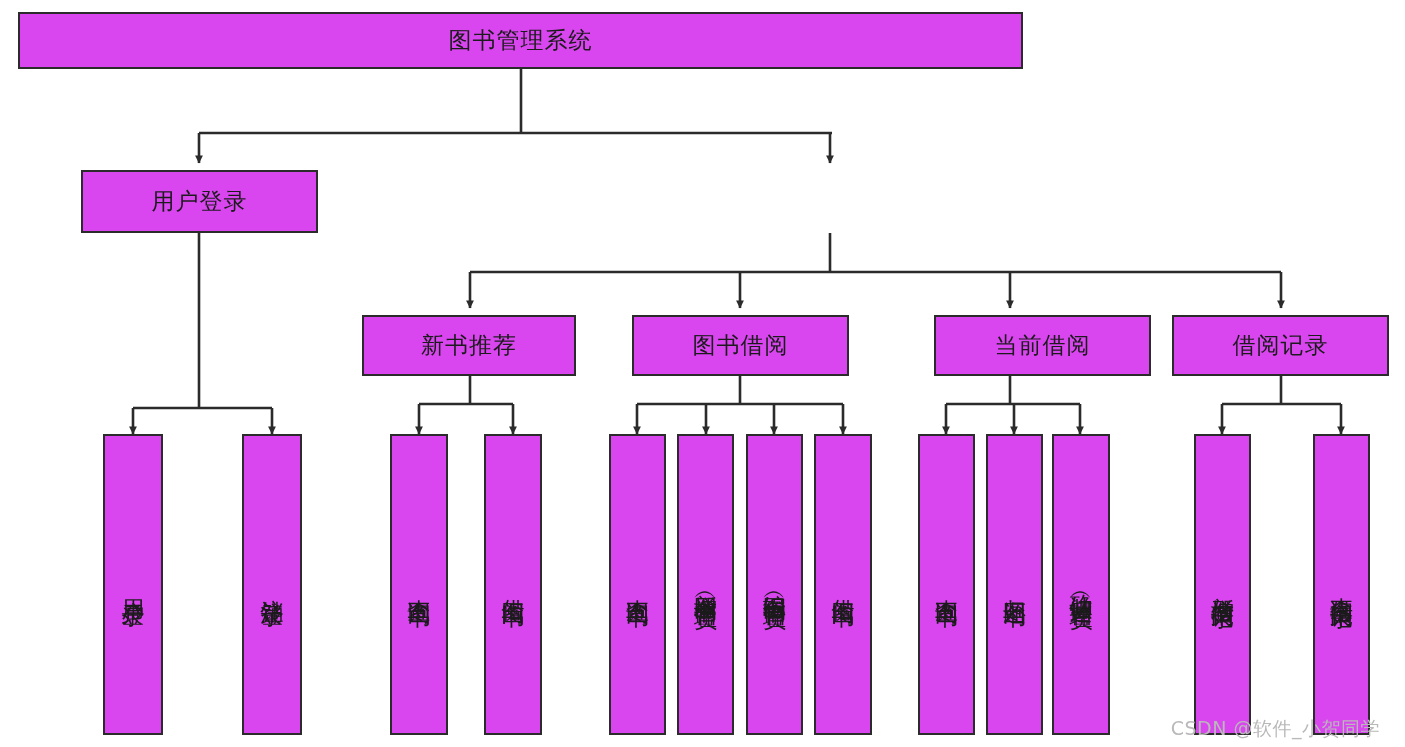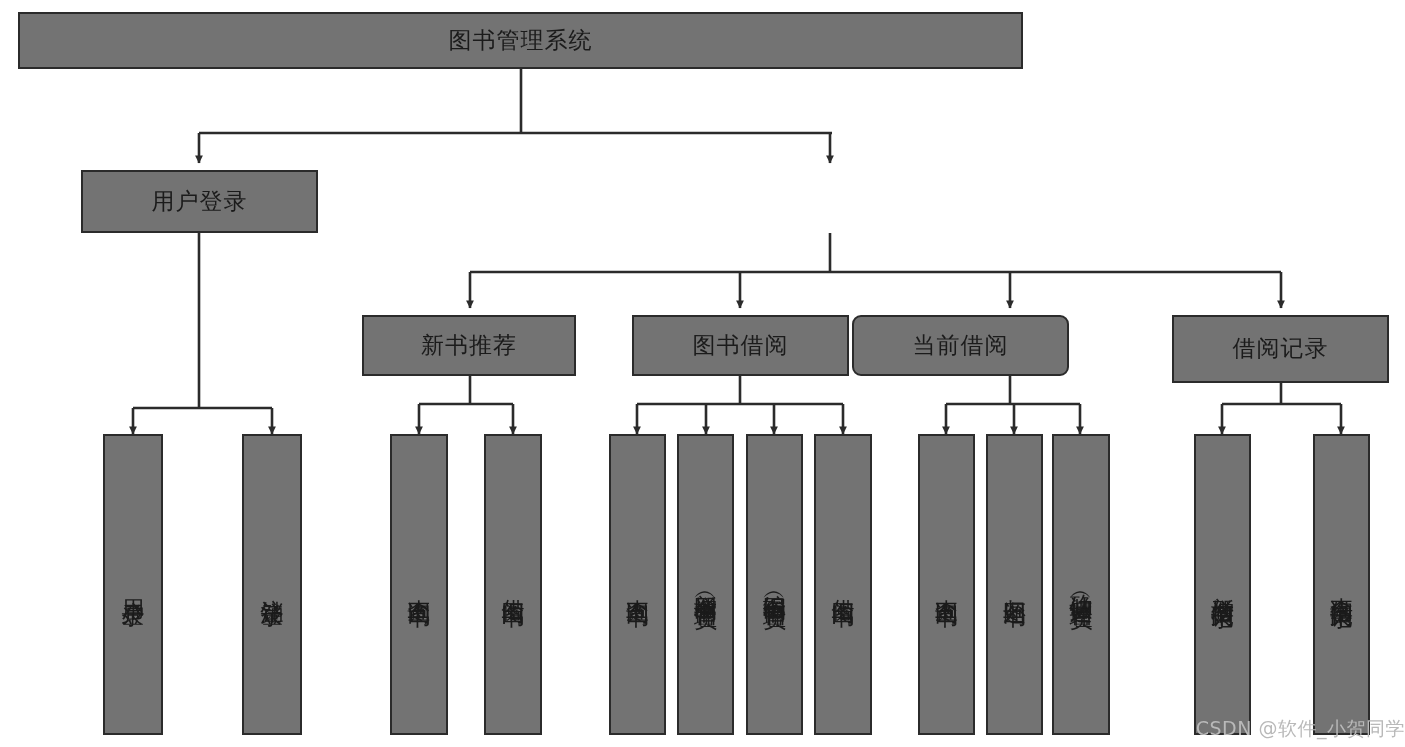--- a/index.html
+++ b/index.html
@@ -21,21 +21,21 @@
     position: absolute;
     left: 0;
     top: 0;
     width: 1405px;
     height: 747px;
   }
   .node {
     position: absolute;
     box-sizing: border-box;
     border: 2.5px solid #2b2b2b;
-    background: #737373;
+    background: #d946ef;
     color: #1b1b1b;
     display: flex;
     align-items: center;
     justify-content: center;
     overflow: hidden;
   }
   .node.h {
     font-size: 23px;
     letter-spacing: 1px;
     line-height: 1.2;
@@ -52,21 +52,21 @@
     padding: 4px 0;
     text-align: center;
   }
   .node.v .vlabel {
     writing-mode: vertical-rl;
     text-orientation: upright;
     display: block;
   }
   #watermark {
     position: absolute;
-    right: 0;
+    right: 25px;
     bottom: 5px;
     font-size: 19px;
     color: #b9b9b9;
     white-space: nowrap;
     letter-spacing: 0.5px;
     pointer-events: none;
   }
 </style>
 </head>
 <body>
@@ -130,24 +130,24 @@
   <div class="node h" style="left:81px; top:170px; width:237px; height:63px;">
     <span>用户登录</span>
   </div>
 
   <div class="node h" style="left:362px; top:315px; width:214px; height:61px;">
     <span>新书推荐</span>
   </div>
   <div class="node h" style="left:632px; top:315px; width:217px; height:61px;justify-content:center;">
     <span>图书借阅</span>
   </div>
-  <div class="node h" style="left:852px; top:315px; width:217px; height:61px;border-radius:9px;">
+  <div class="node h" style="left:934px; top:315px; width:217px; height:61px;">
     <span>当前借阅</span>
   </div>
-  <div class="node h" style="left:1172px; top:315px; width:217px; height:68px;">
+  <div class="node h" style="left:1172px; top:315px; width:217px; height:61px;">
     <span>借阅记录</span>
   </div>
 
   <div class="node v" style="left:103px; top:434px; width:60px; height:301px;">
     <span class="vlabel">用户登录</span>
   </div>
   <div class="node v" style="left:242px; top:434px; width:60px; height:301px;">
     <span class="vlabel">注销登录</span>
   </div>
 

